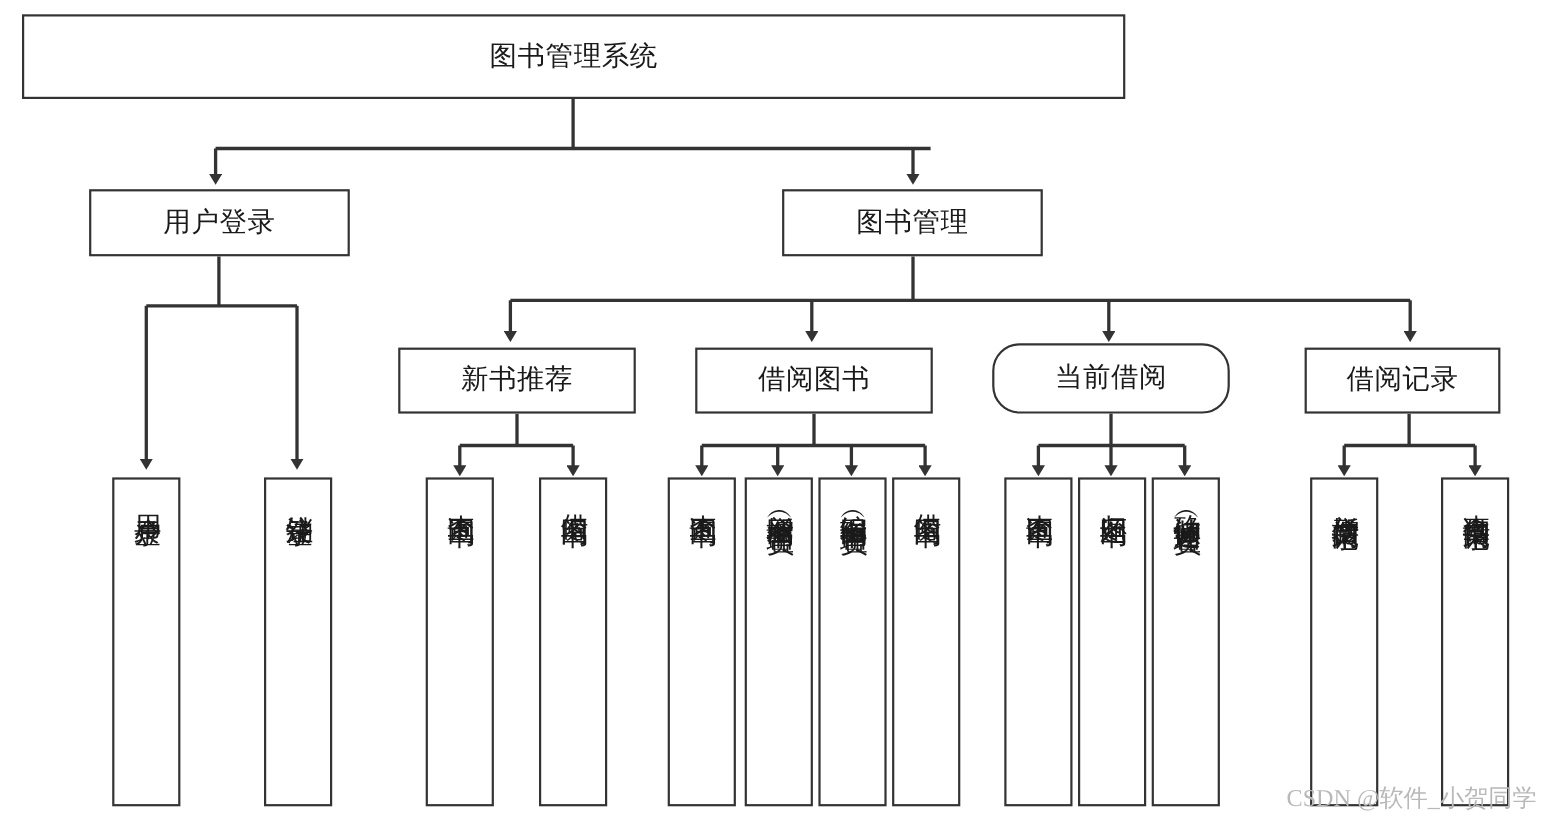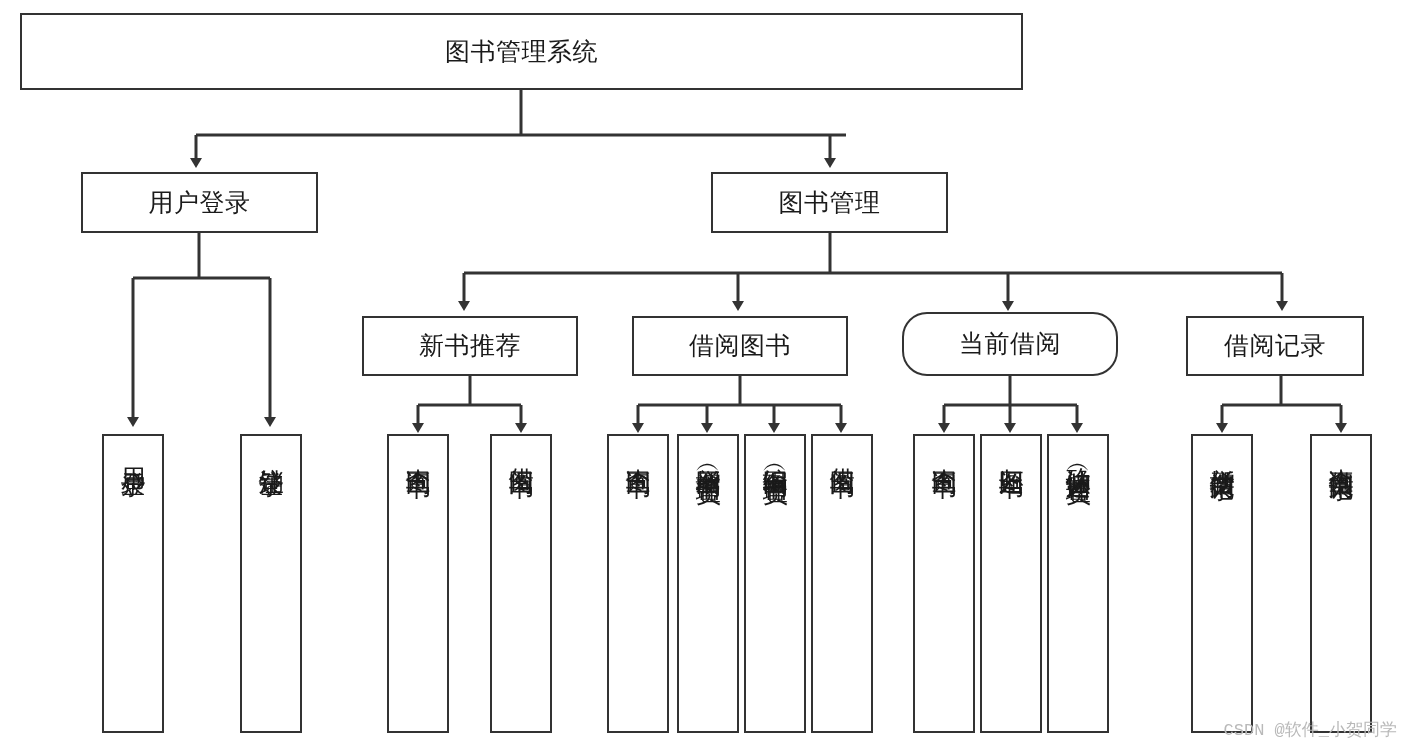--- a/index.html
+++ b/index.html
@@ -57,25 +57,25 @@
     text-orientation: upright;
     font-size: 25px;
     letter-spacing: 2px;
     display: block;
     margin: 0 auto;
   }
   #watermark {
     position: absolute;
     right: 8px;
     bottom: 6px;
-    font-size: 17px;
+    font-size: 22px;
     color: #b9b9b9;
     z-index: 5;
     white-space: nowrap;
-    font-family: Liberation Mono, monospace;
+    font-family: Liberation Serif, serif;
   }
 </style>
 </head>
 <body>
 
 <div id="canvas">
 
   <svg id="edges" viewBox="0 0 1405 747" width="1405" height="747" xmlns="http://www.w3.org/2000/svg">
     <defs>
       <marker id="arrow" markerWidth="10" markerHeight="12" refX="1" refY="6" orient="auto" markerUnits="userSpaceOnUse">

